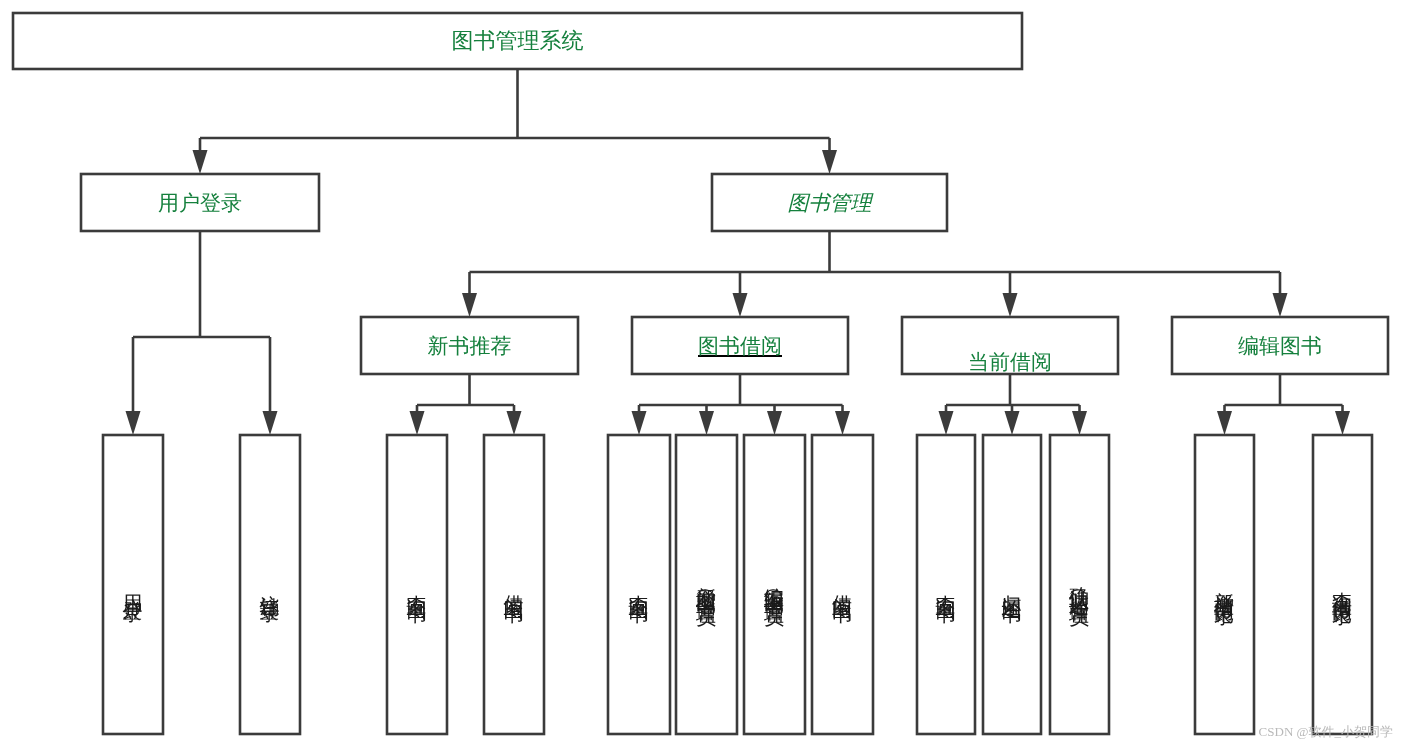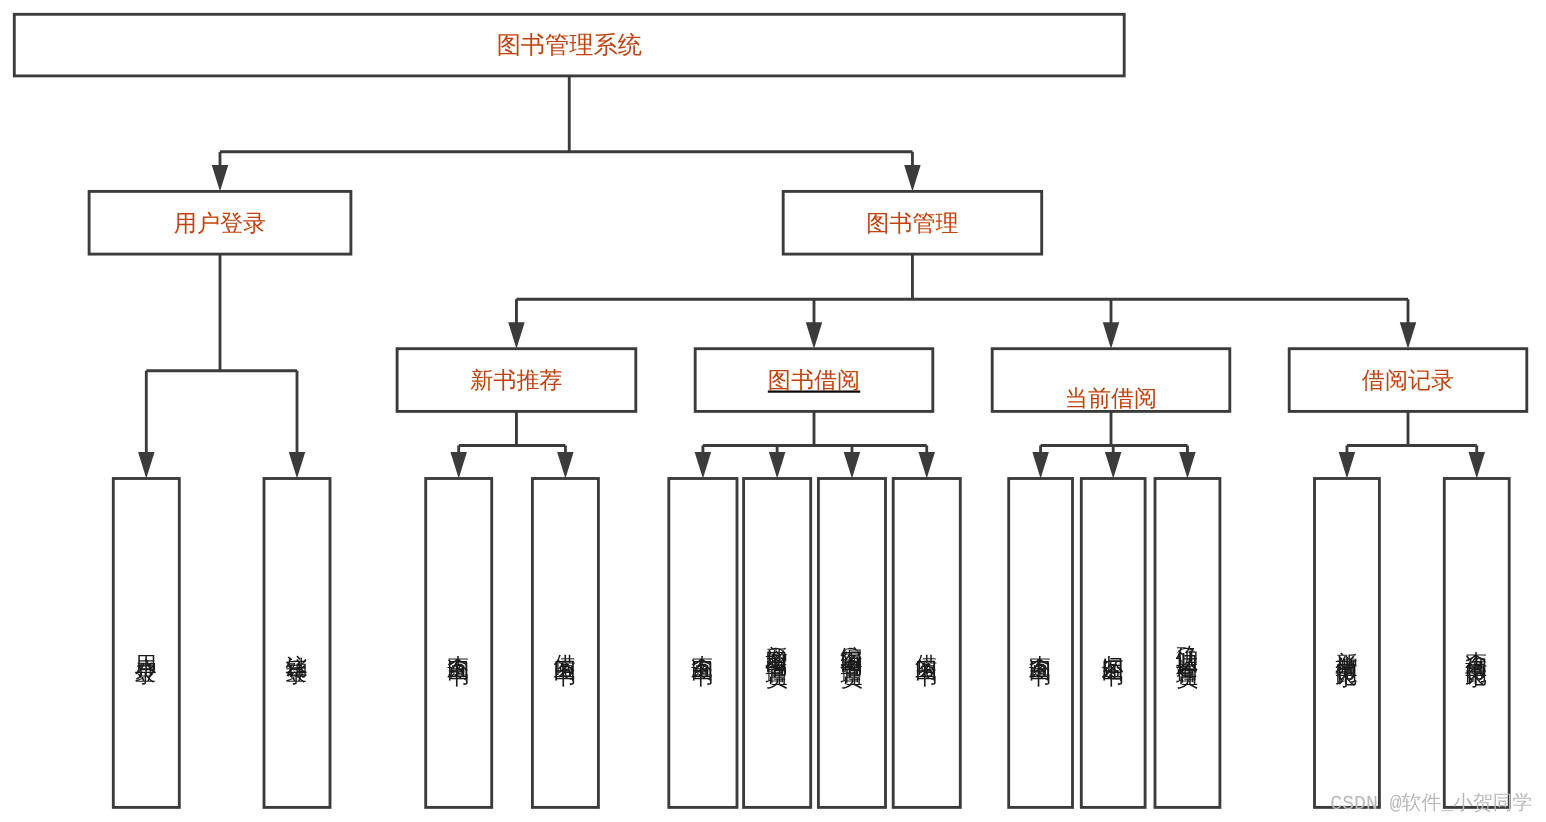--- a/index.html
+++ b/index.html
@@ -62,34 +62,34 @@
   }
   .hlabel-box {
     position: absolute;
     display: flex;
     align-items: center;
     justify-content: center;
     pointer-events: none;
   }
   .hlabel-text {
     font-size: 21px;
-    color: #c2410c;
+    color: #15803d;
     font-family: "DejaVu Sans", "Liberation Sans", sans-serif;
     white-space: nowrap;
   }
   .hlabel-text.title-text {
     font-size: 22px;
   }
   #watermark {
     position: absolute;
     right: 12px;
     bottom: 6px;
-    font-size: 18px;
+    font-size: 13px;
     color: #b9b9b9;
-    font-family: Liberation Mono, monospace;
+    font-family: Liberation Serif, serif;
     white-space: nowrap;
     pointer-events: none;
   }
 </style>
 </head>
 <body>
 
 <div id="diagram-root">
   <svg class="diagram-canvas" id="svg-canvas" viewBox="0 0 1405 747" xmlns="http://www.w3.org/2000/svg">
     <g id="edges-layer">
@@ -184,34 +184,34 @@
       </g>
   </svg>
 
   <div id="labels-layer">
       <div class="hlabel-box" style="left: 13px; top: 13px; width: 1009px; height: 56px;">
         <span class="hlabel-text title-text">图书管理系统</span>
       </div>
       <div class="hlabel-box" style="left: 81px; top: 174px; width: 238px; height: 57px;">
         <span class="hlabel-text">用户登录</span>
       </div>
-      <div class="hlabel-box" style="left: 712px; top: 174px; width: 235px; height: 57px;">
+      <div class="hlabel-box" style="left: 712px; top: 174px; width: 235px; height: 57px; font-style: italic;">
         <span class="hlabel-text">图书管理</span>
       </div>
       <div class="hlabel-box" style="left: 361px; top: 317px; width: 217px; height: 57px; text-align: right;">
         <span class="hlabel-text">新书推荐</span>
       </div>
       <div class="hlabel-box" style="left: 632px; top: 317px; width: 216px; height: 57px; text-decoration: underline;">
         <span class="hlabel-text">图书借阅</span>
       </div>
       <div class="hlabel-box" style="left: 902px; top: 317px; width: 216px; height: 57px; margin-top: 16px;">
         <span class="hlabel-text">当前借阅</span>
       </div>
       <div class="hlabel-box" style="left: 1172px; top: 317px; width: 216px; height: 57px;">
-        <span class="hlabel-text">借阅记录</span>
+        <span class="hlabel-text">编辑图书</span>
       </div>
       <div class="vlabel-box" style="left: 103px; top: 435px; width: 60px; height: 299px;">
         <span class="vlabel-text">用户登录</span>
       </div>
       <div class="vlabel-box" style="left: 240px; top: 435px; width: 60px; height: 299px;">
         <span class="vlabel-text">注销登录</span>
       </div>
       <div class="vlabel-box" style="left: 387px; top: 435px; width: 60px; height: 299px;">
         <span class="vlabel-text">查询图书</span>
       </div>

